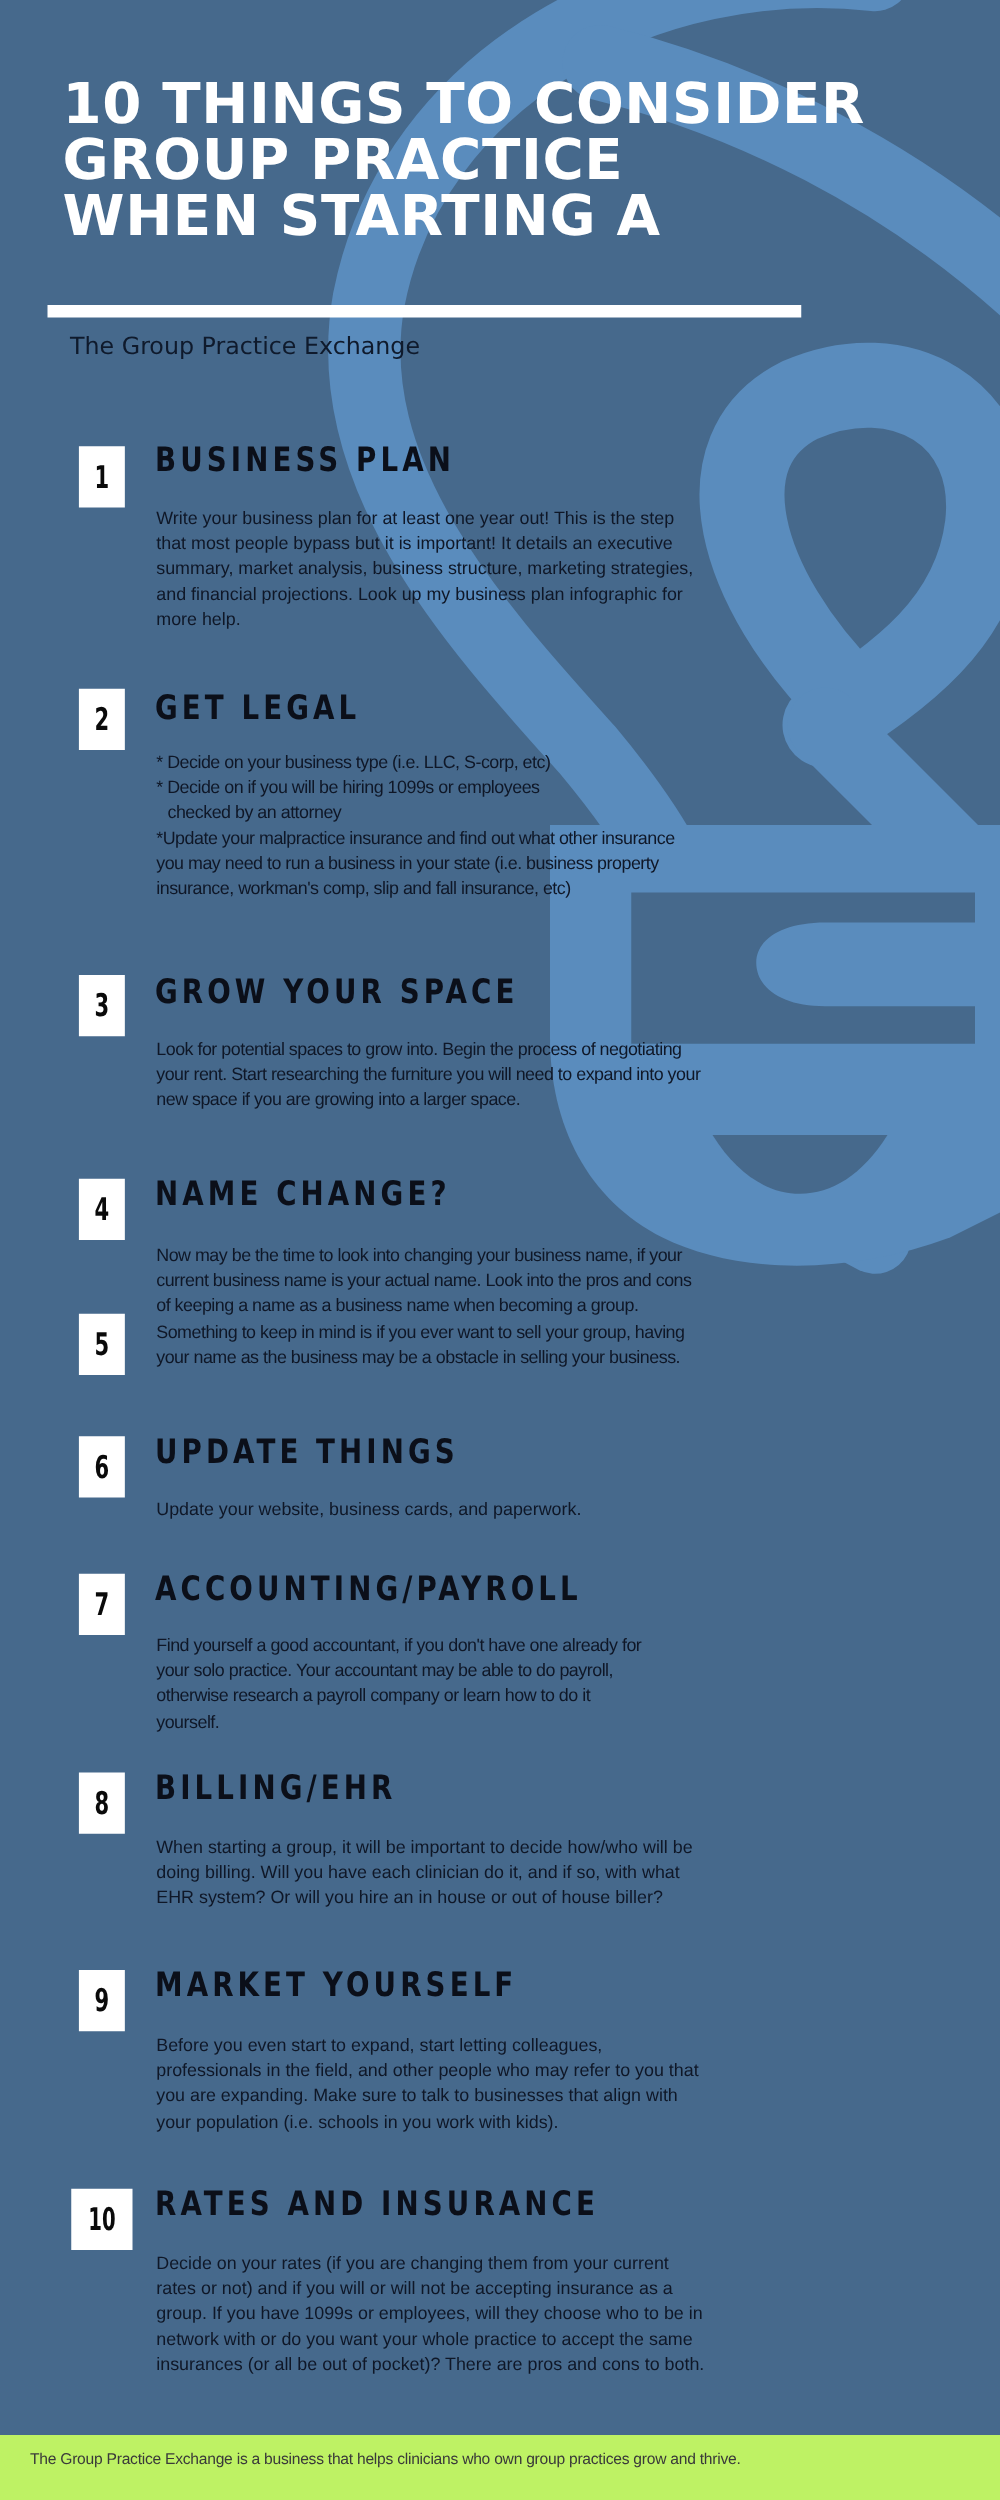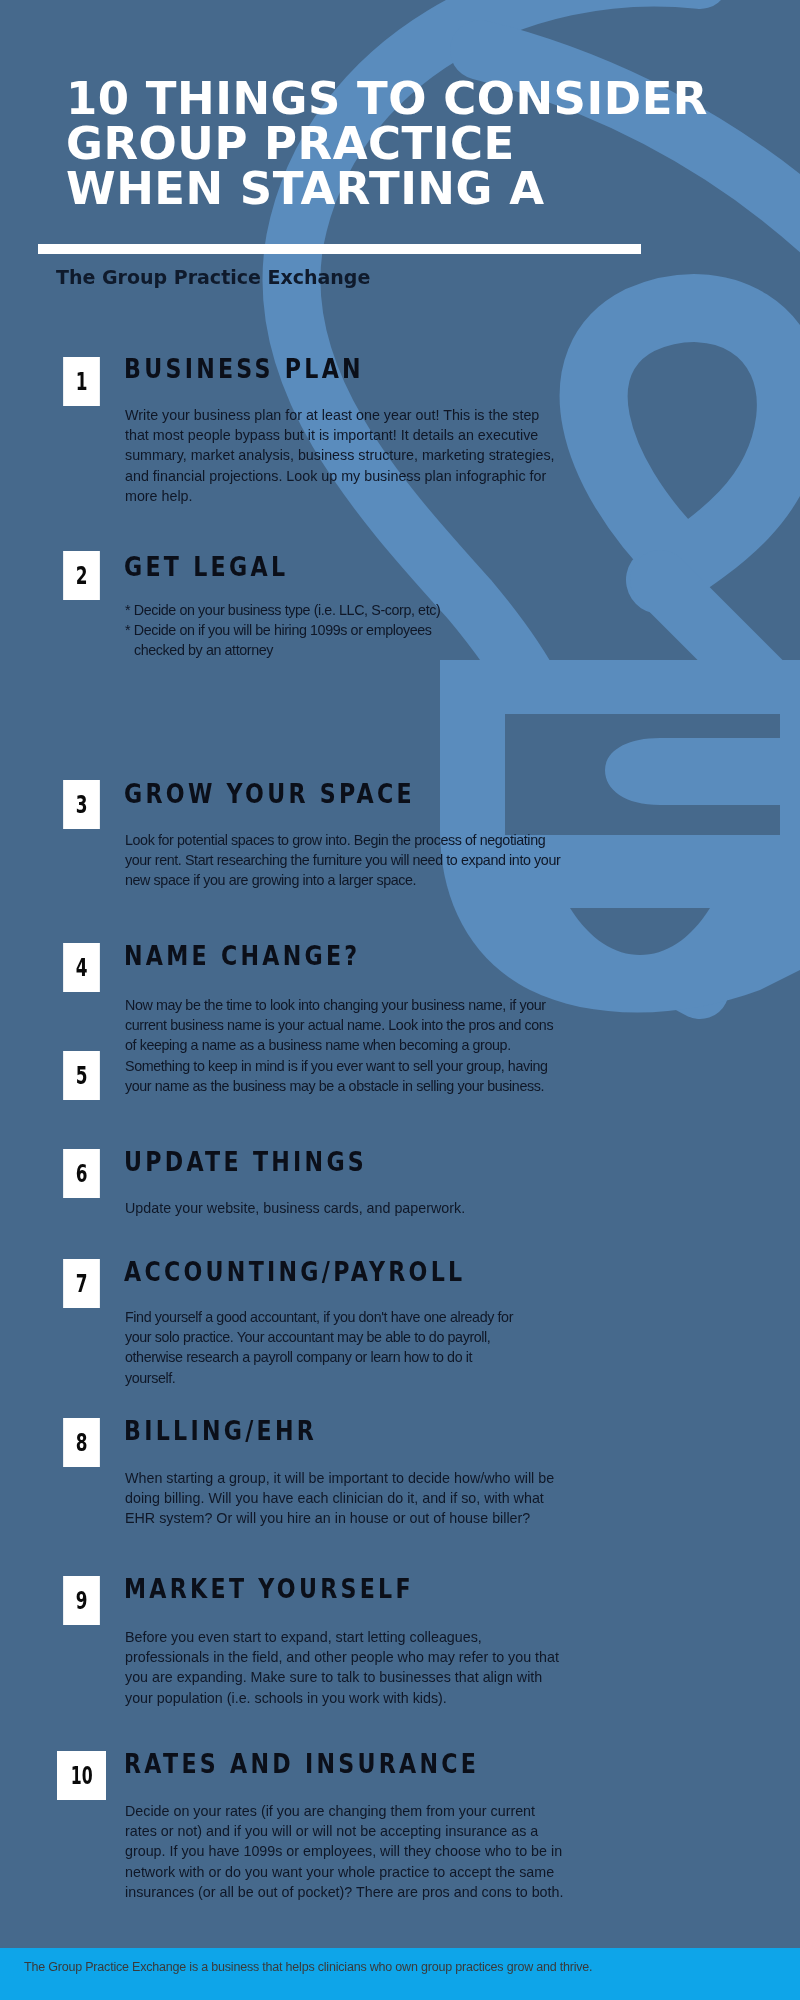--- a/index.html
+++ b/index.html
@@ -1,30 +1,30 @@
 <!DOCTYPE html>
 <html><head>
 <meta charset="utf-8">
 <style>
   html, body { margin:0; padding:0; }
   body { width:800px; height:2000px; position:relative; overflow:hidden; background:#46698c; font-family:"Liberation Sans", sans-serif; }
   .bg-logo { position:absolute; left:0; top:0; width:800px; height:2000px; z-index:0; }
-  .title { position:absolute; left:50px; top:60px; margin:16px; color:#ffffff; font-family:"DejaVu Sans", sans-serif; font-weight:bold; font-size:45px; line-height:45px; letter-spacing:0.5px; z-index:2; }
+  .title { position:absolute; left:50px; top:60px; margin:0; color:#ffffff; font-family:"DejaVu Sans", sans-serif; font-weight:bold; font-size:45px; line-height:45px; letter-spacing:0.5px; z-index:2; }
   .title span { display:block; }
   .rule { position:absolute; left:38px; top:244px; width:603px; height:10px; background:#ffffff; z-index:2; }
-  .subtitle { position:absolute; left:56px; top:266px; font-family:"DejaVu Sans", sans-serif; font-size:19px; color:#0f1a2c; z-index:2;font-weight:bold; }
+  .subtitle { position:absolute; left:56px; top:266px; font-family:"DejaVu Sans", sans-serif; font-size:19px; color:#0f1a2c; z-index:2; }
   .num { position:absolute; left:57px; width:49px; height:49px; background:#ffffff; display:flex; align-items:center; justify-content:center; font-family:"DejaVu Sans Condensed", "DejaVu Sans", sans-serif; font-weight:bold; font-size:25px; color:#0a0a0a; z-index:2; transform:scaleX(0.75); transform-origin:center; }
   .num.wide { transform:none; }
   .num.wide span { display:inline-block; transform:scaleX(0.7); }
   .head { position:absolute; left:124px; margin:0; font-family:"DejaVu Sans", sans-serif; font-weight:bold; font-size:27px; letter-spacing:4px; color:#0b0f19; z-index:2; transform:scaleX(0.82); transform-origin:left center; white-space:nowrap; }
   .body { position:absolute; left:125px; width:440px; margin:0; font-family:"Liberation Sans", sans-serif; font-size:14.3px; line-height:20.2px; color:#0f1727; z-index:2; }
   .body.tight { letter-spacing:-0.4px; }
   .body p { margin:0; }
   .body .indent { padding-left:9px; }
-  .footer { position:absolute; left:0; top:1948px; width:800px; height:52px; background:#0ea5e9; z-index:3; }
+  .footer { position:absolute; left:0; top:1948px; width:800px; height:52px; background:#bef264; z-index:3; }
   .footer-text { position:absolute; left:24px; top:12px; font-family:"Liberation Sans", sans-serif; font-size:12.5px; color:#3a3a3a; letter-spacing:-0.2px; }
 </style>
 </head>
 <body>
 
 <svg class="bg-logo" viewBox="0 0 800 2000" xmlns="http://www.w3.org/2000/svg">
   <g fill="none" stroke="#5a8cbd" stroke-linecap="round" stroke-linejoin="round">
 
     <path d="M 700 -20 C 520 -40 330 60 295 240 C 270 380 380 500 470 600 C 520 660 560 720 560 790 C 560 880 620 950 700 990" stroke-width="58"></path>
 
@@ -52,20 +52,21 @@
 <div class="num" style="top:357px">1</div>
 <h2 class="head" style="top:353px">BUSINESS PLAN</h2>
 <div class="body" style="top:405px">Write your business plan for at least one year out! This is the step that most people bypass but it is important! It details an executive summary, market analysis, business structure, marketing strategies, and financial projections. Look up my business plan infographic for more help.</div>
 
 <div class="num" style="top:551px">2</div>
 <h2 class="head" style="top:551px">GET LEGAL</h2>
 <div class="body tight" style="top:600px">
   <p>* Decide on your business type (i.e. LLC, S-corp, etc)</p>
   <p>* Decide on if you will be hiring 1099s or employees</p>
   <p class="indent">checked by an attorney</p>
+  <p>*Update your malpractice insurance and find out what other insurance you may need to run a business in your state (i.e. business property insurance, workman's comp, slip and fall insurance, etc)</p>
 </div>
 
 <div class="num" style="top:780px">3</div>
 <h2 class="head" style="top:778px">GROW YOUR SPACE</h2>
 <div class="body tight" style="top:830px">Look for potential spaces to grow into. Begin the process of negotiating your rent. Start researching the furniture you will need to expand into your new space if you are growing into a larger space.</div>
 
 <div class="num" style="top:943px">4</div>
 <h2 class="head" style="top:940px">NAME CHANGE?</h2>
 <div class="body tight" style="top:995px">Now may be the time to look into changing your business name, if your current business name is your actual name. Look into the pros and cons of keeping a name as a business name when becoming a group. Something to keep in mind is if you ever want to sell your group, having your name as the business may be a obstacle in selling your business.</div>
 

